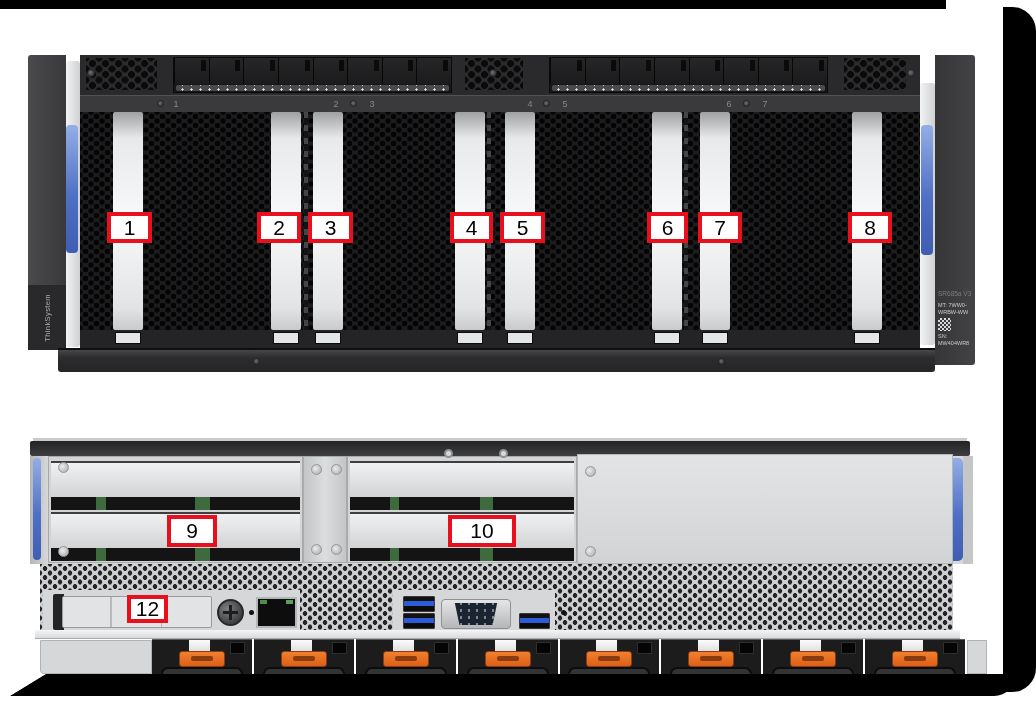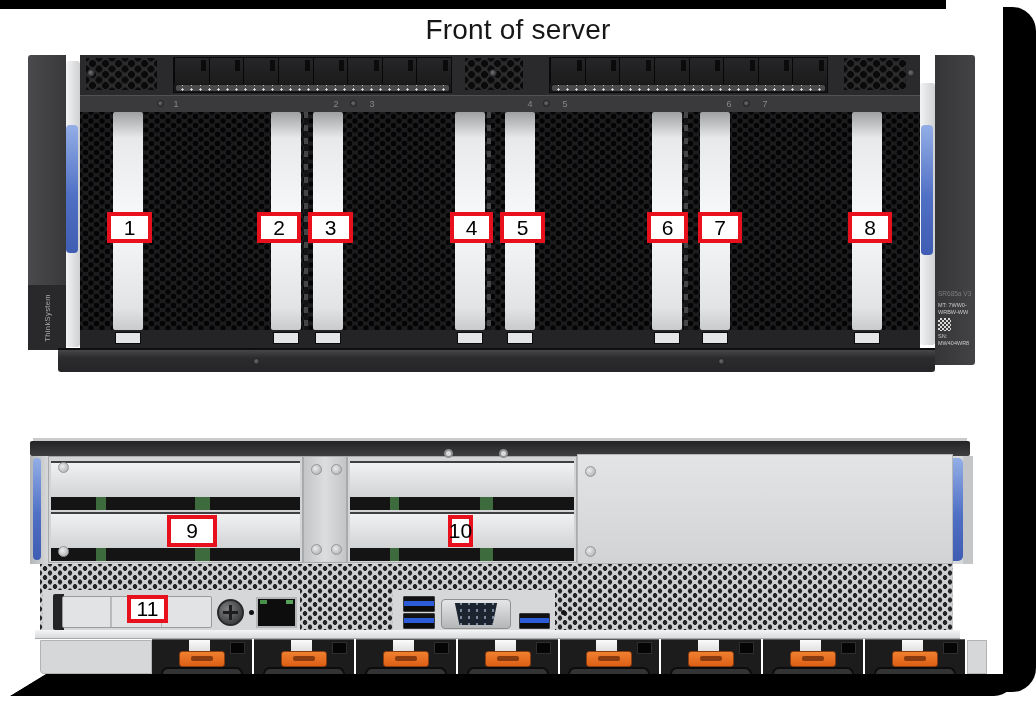--- a/index.html
+++ b/index.html
@@ -102,21 +102,20 @@
 </head>
 <body>
 
 <div id="fig">
 
   <div class="abs frame-top"></div>
   <div class="abs frame-right"></div>
   <div class="abs frame-bottom"></div>
   <div class="abs frame-bottom-cut"></div>
 
-  <div class="abs title" id="front-title">Front of server</div>
 
   <div class="abs" id="front">
 
     <div class="abs" style="left:0;top:0;width:38px;height:295px;border-radius:3px 0 0 3px;
          background:linear-gradient(90deg,#4a4a4c,#39393b);"></div>
     <div class="brand">
       <span>ThinkSystem</span>
     </div>
     <div class="abs" style="left:38px;top:6px;width:14px;height:286px;border-radius:3px;
          background:linear-gradient(90deg,#f2f3f4,#cfd0d2);"></div>
@@ -347,17 +346,17 @@
           <div class="psu-tab"></div>
           <div class="psu-sq"></div>
           <div class="psu-clip"></div>
           <div class="psu-handle"></div>
         </div>
     </div>
     <div class="abs" style="left:942px;top:202px;width:20px;height:34px;background:#d6d7d8;
          border:1px solid #b2b3b5;box-sizing:border-box;"></div>
 
     <div class="callout" style="left:142px;top:77px;width:50px;height:32px;">9</div>
-    <div class="callout" style="left:423px;top:77px;width:25px;height:32px;">10</div>
-    <div class="callout" style="left:102px;top:157px;width:41px;height:28px;">11</div>
+    <div class="callout" style="left:423px;top:77px;width:68px;height:32px;">10</div>
+    <div class="callout" style="left:102px;top:157px;width:41px;height:28px;">12</div>
   </div>
 
 </div>
 
 </body></html>

